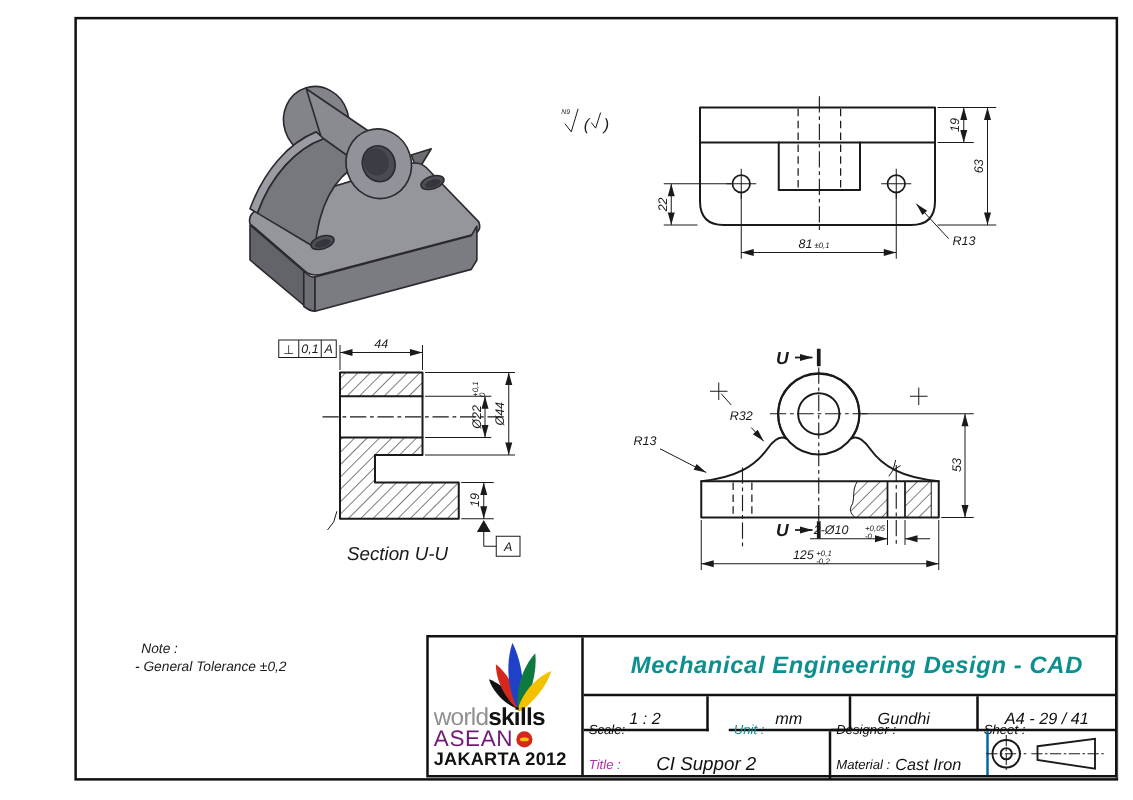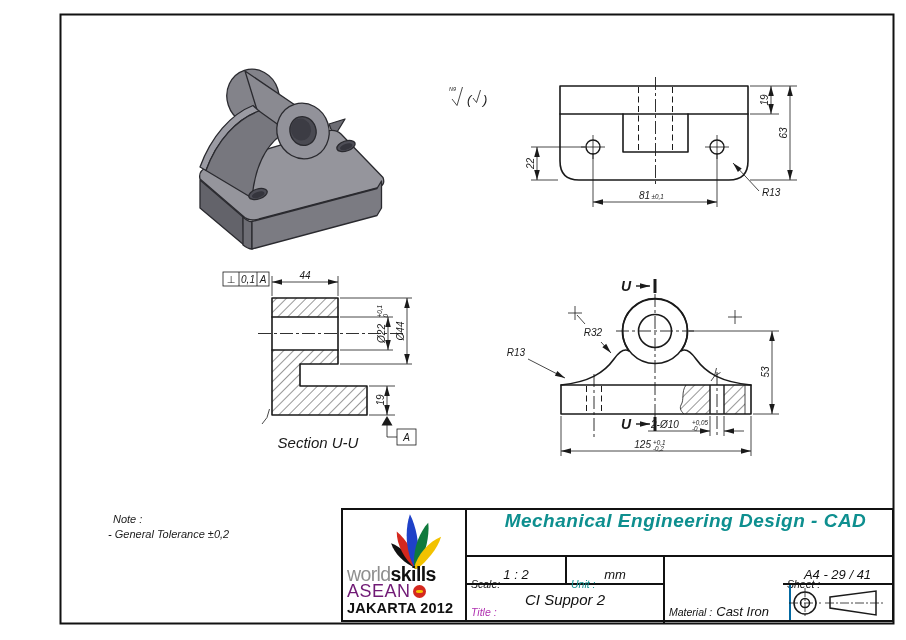--- a/index.html
+++ b/index.html
@@ -17,32 +17,32 @@
   .hid{stroke:#1a1a1a;stroke-width:1;fill:none;stroke-dasharray:6 3.5;}
   .cl{stroke:#1a1a1a;stroke-width:0.9;fill:none;stroke-dasharray:13 3 3 3;}
   .bold{stroke:#1a1a1a;stroke-width:3;fill:none;}
   .iso{stroke:#2a2a2f;stroke-width:1.3;stroke-linejoin:round;}
 
   
   #tblock{position:absolute;left:341px;top:508px;width:553px;height:114px;border:2px solid #111;box-sizing:border-box;background:#fff;}
   .cell{position:absolute;box-sizing:border-box;}
   .lbl{position:absolute;left:4px;top:1px;font-style:italic;font-size:10.5px;color:#111;white-space:nowrap;margin-top:20px;}
   .val{position:absolute;left:0;right:0;bottom:1px;text-align:center;font-style:italic;font-size:13px;color:#111;white-space:nowrap;}
-  #hdr{left:124px;top:0;width:425px;height:47px;border-bottom:2px solid #111;display:flex;align-items:flex-start;justify-content:center;padding-left:12px;}
+  #hdr{left:124px;top:0;width:425px;height:47px;border-bottom:2px solid #111;display:flex;align-items:center;justify-content:center;padding-left:12px;}
   #hdr .htxt{font-style:italic;font-size:19px;font-weight:bold;color:#0e8f8f;letter-spacing:0.5px;}
   #cell-scale{left:124px;top:47px;width:100px;height:28px;border-right:2px solid #111;border-bottom:2px solid #111;}
-  #cell-unit{left:224px;top:47px;width:98px;height:28px;border-right:2px solid #111;border-bottom:2px solid #111;}
+  #cell-unit{left:240px;top:47px;width:98px;height:28px;border-right:2px solid #111;border-bottom:2px solid #111;}
   #cell-designer{left:322px;top:47px;width:118px;height:28px;border-right:2px solid #111;border-bottom:2px solid #111;}
   #cell-sheet{left:440px;top:47px;width:109px;height:28px;border-bottom:2px solid #111;}
   #cell-title{left:124px;top:75px;width:198px;height:39px;border-right:2px solid #111;}
   #cell-material{left:322px;top:75px;width:126px;height:35px;border-right:2px solid #0369a1;}
   #cell-proj{left:440px;top:75px;width:109px;height:35px;}
   #cell-unit .lbl{color:#0e8f8f;}
   #cell-title .lbl{color:#b02fb0;}
-  #cell-title .val{font-size:15px;bottom:16px;}
+  #cell-title .val{font-size:15px;bottom:4px;}
   #cell-material .val{text-align:right;padding-right:20px;}
   
   #cell-logo{left:0;top:0;width:124px;height:110px;border-right:2px solid #111;overflow:hidden;}
   #swoosh{position:absolute;right:2px;top:1px;}
   .wsline{position:absolute;left:4px;white-space:nowrap;}
   #wsl1{top:53px;font-size:19.5px;letter-spacing:-0.6px;}
   #wsl1 .w{color:#8f8f8f;} #wsl1 .s{color:#111;font-weight:bold;}
   #wsl2{top:71px;font-size:18px;color:#701a75;letter-spacing:0.5px;}
   #wsl3{top:90px;font-size:14.5px;color:#111;font-weight:bold;letter-spacing:0.2px;}
   .emb{display:inline-block;width:13px;height:13px;border-radius:50%;background:#d4281e;position:relative;top:1px;left:2px;}
@@ -293,20 +293,24 @@
   </div>
 
   <div class="cell" id="cell-scale">
     <span class="lbl">Scale:</span>
     <span class="val">1 : 2</span>
   </div>
   <div class="cell" id="cell-unit">
     <span class="lbl">Unit :</span>
     <span class="val">mm</span>
   </div>
+  <div class="cell" id="cell-designer">
+    <span class="lbl">Designer :</span>
+    <span class="val">Gundhi</span>
+  </div>
   <div class="cell" id="cell-sheet">
     <span class="lbl">Sheet :</span>
     <span class="val">A4 - 29 / 41</span>
   </div>
   <div class="cell" id="cell-title">
     <span class="lbl">Title :</span>
     <span class="val">CI Suppor 2</span>
   </div>
   <div class="cell" id="cell-material">
     <span class="lbl">Material :</span>

